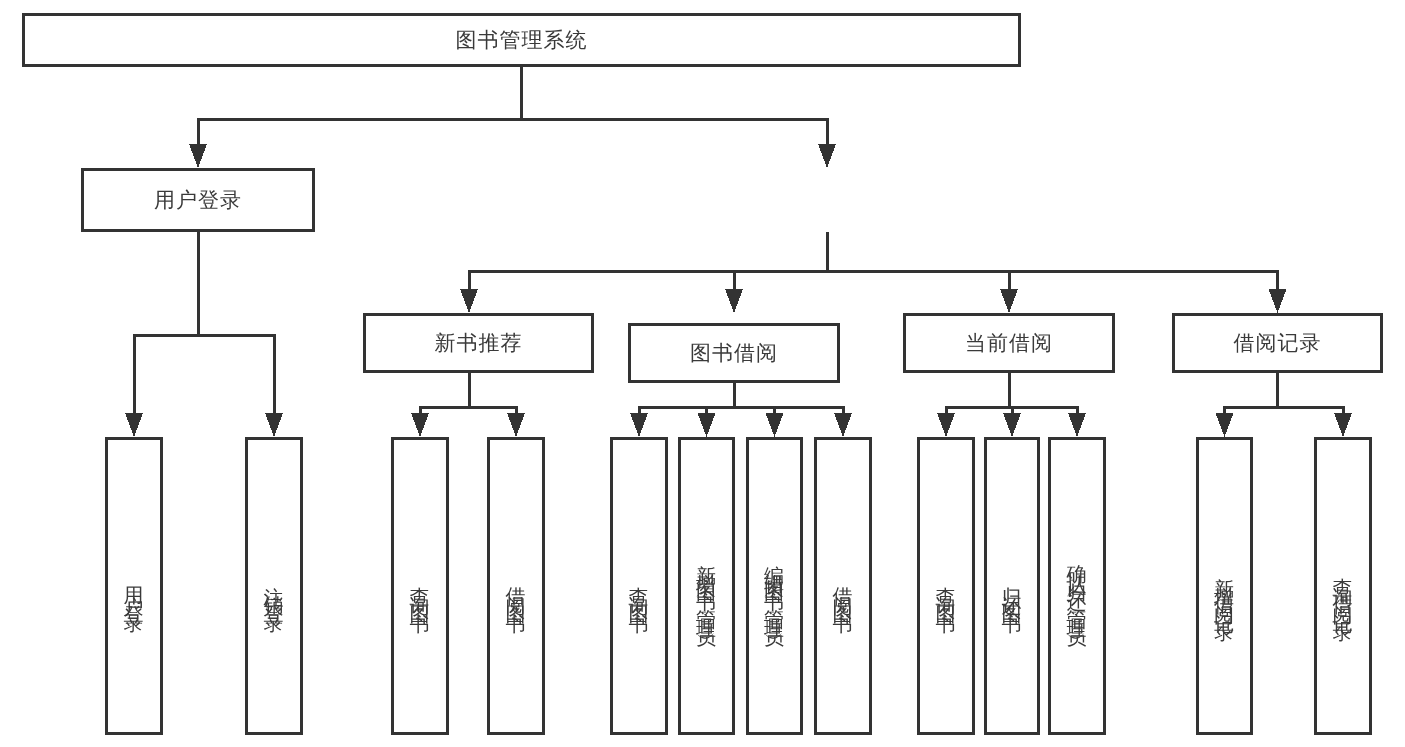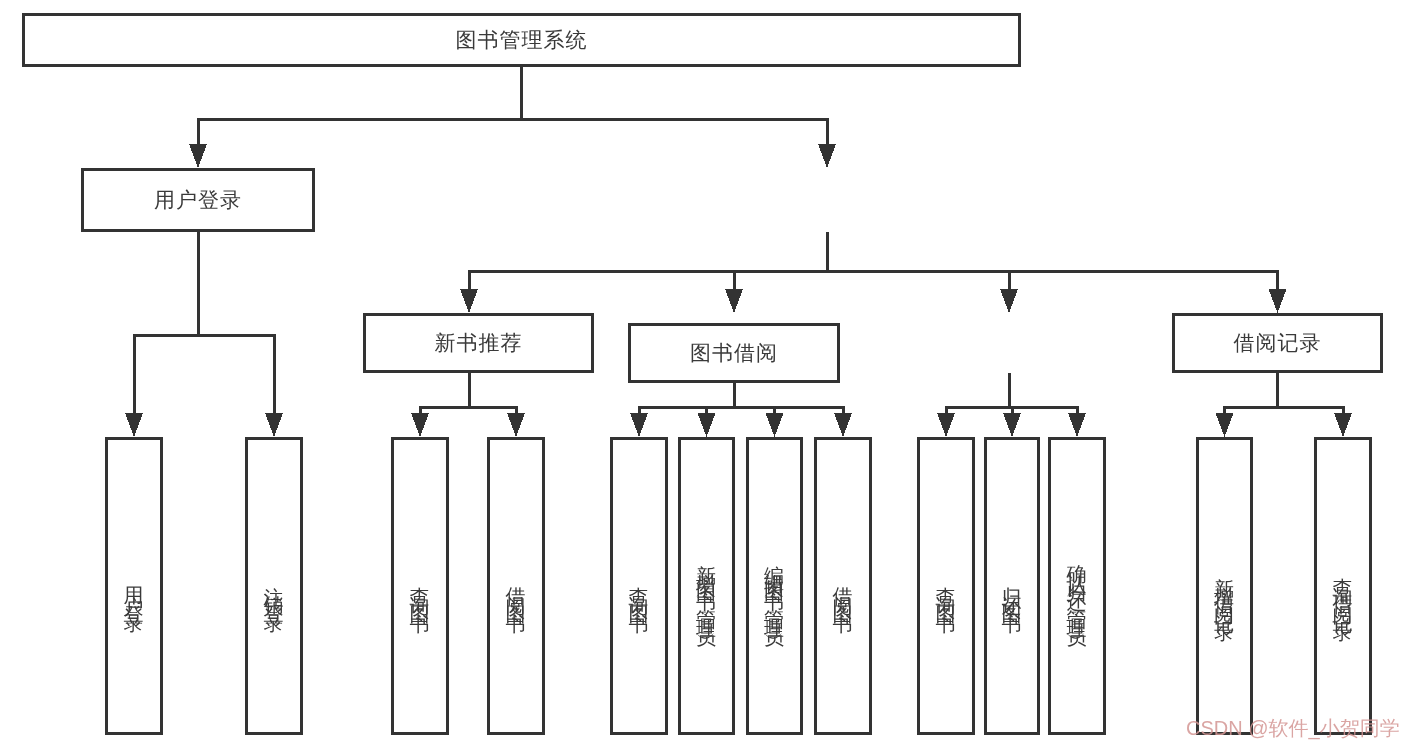--- a/index.html
+++ b/index.html
@@ -144,34 +144,34 @@
       <polygon points="1334,413 1352,413 1343,437"></polygon>
     </g>
   </svg>
 
   <div class="node h" id="n-root">图书管理系统</div>
 
   <div class="node h" id="n-login-branch">用户登录</div>
 
   <div class="node h" id="n-new-book-rec">新书推荐</div>
   <div class="node h" id="n-book-borrow">图书借阅</div>
+  <div class="node h" id="n-current-borrow">当前借阅</div>
   <div class="node h" id="n-borrow-records">借阅记录</div>
 
   <div class="node v leaf" id="n-user-login">用户登录</div>
   <div class="node v leaf" id="n-logout">注销登录</div>
 
   <div class="node v leaf" id="n-query-books-1">查询图书</div>
   <div class="node v leaf" id="n-borrow-books-1">借阅图书</div>
 
   <div class="node v leaf" id="n-query-books-2">查询图书</div>
   <div class="node v leaf" id="n-add-books">新增图书（管理员）</div>
   <div class="node v leaf" id="n-edit-books">编辑图书（管理员）</div>
   <div class="node v leaf" id="n-borrow-books-2">借阅图书</div>
 
   <div class="node v leaf" id="n-query-books-3">查询图书</div>
   <div class="node v leaf" id="n-return-books">归还图书</div>
   <div class="node v leaf" id="n-confirm-return">确认归还（管理员）</div>
 
   <div class="node v leaf" id="n-add-record">新增借阅记录</div>
   <div class="node v leaf" id="n-query-record">查询借阅记录</div>
 
-  <div class="watermark">CSDN @软件_小贺同学</div>
 </div>
 
 </body></html>

